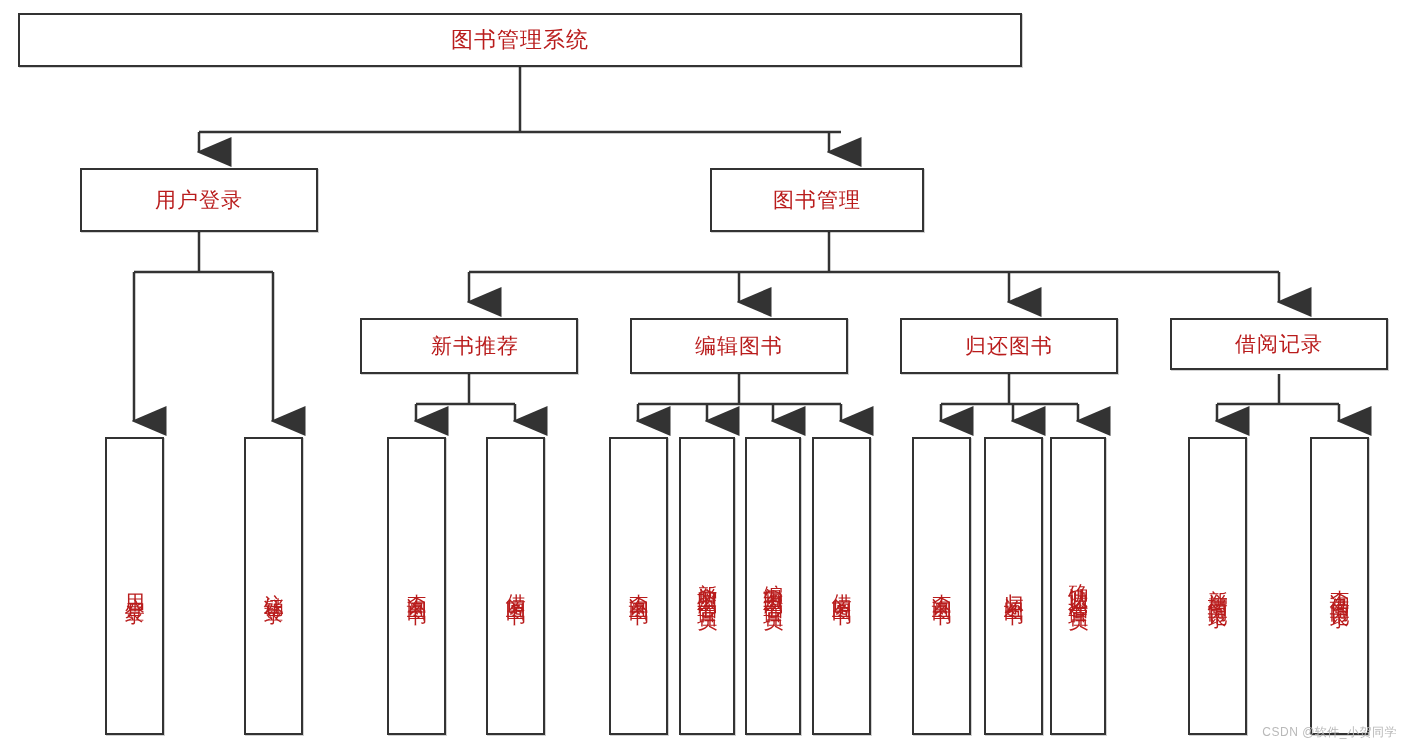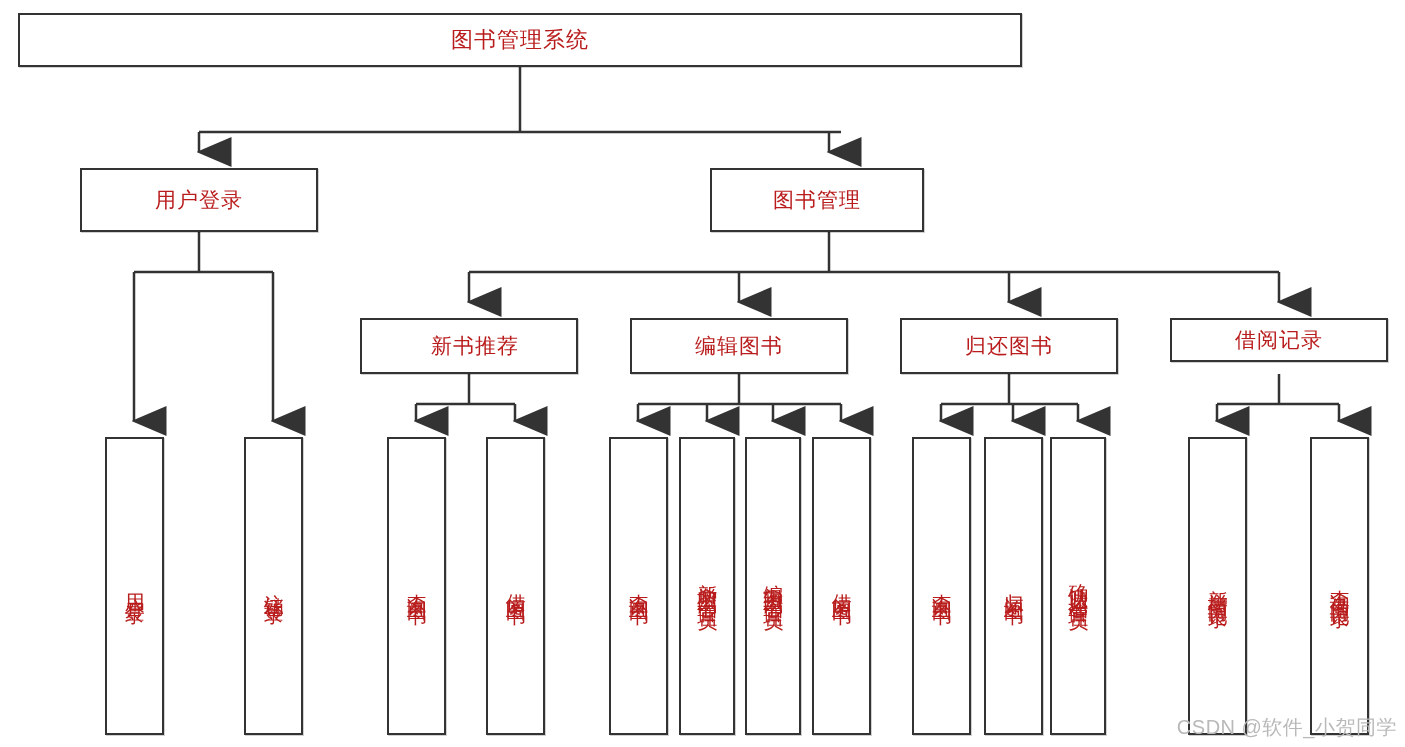--- a/index.html
+++ b/index.html
@@ -50,21 +50,21 @@
     font-size: 20px;
     max-height: 280px;
   }
   .node-box.level-0 .node-label { font-size: 22px; }
   .node-box.level-1 .node-label { font-size: 21px; }
   .node-box.level-2 .node-label { font-size: 21px; }
   .watermark {
     position: absolute;
     right: 8px;
     bottom: 6px;
-    font-size: 20px;
+    font-size: 12px;
     color: #b9b9b9;
     letter-spacing: 0.5px;
     white-space: nowrap;
     user-select: none;
   }
 </style>
 </head>
 <body>
 
 <div id="diagram-root">
@@ -132,21 +132,21 @@
 
   <div class="node-box level-2" style="left:360px; top:318px; width:218px; height:56px;padding-left:12px;">
     <span class="node-label">新书推荐</span>
   </div>
   <div class="node-box level-2" style="left:630px; top:318px; width:218px; height:56px;">
     <span class="node-label">编辑图书</span>
   </div>
   <div class="node-box level-2" style="left:900px; top:318px; width:218px; height:56px;">
     <span class="node-label">归还图书</span>
   </div>
-  <div class="node-box level-2" style="left:1170px; top:318px; width:218px; height:44px;">
+  <div class="node-box level-2" style="left:1170px; top:318px; width:218px; height:52px;">
     <span class="node-label">借阅记录</span>
   </div>
 
   <div class="node-box vertical" style="left:105px; top:437px; width:59px; height:298px;">
     <span class="node-label">用户登录</span>
   </div>
   <div class="node-box vertical" style="left:244px; top:437px; width:59px; height:298px;">
     <span class="node-label">注销登录</span>
   </div>
   <div class="node-box vertical" style="left:387px; top:437px; width:59px; height:298px;">

